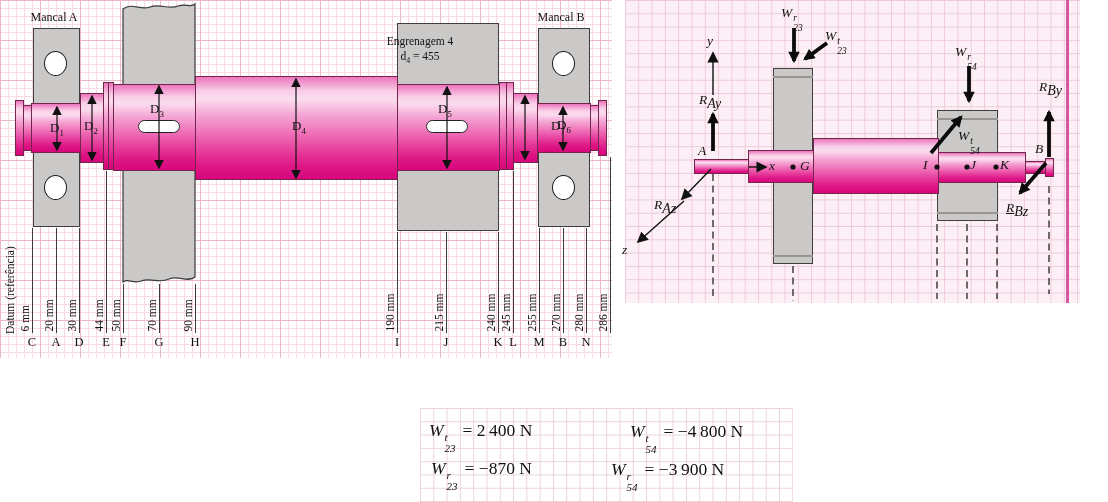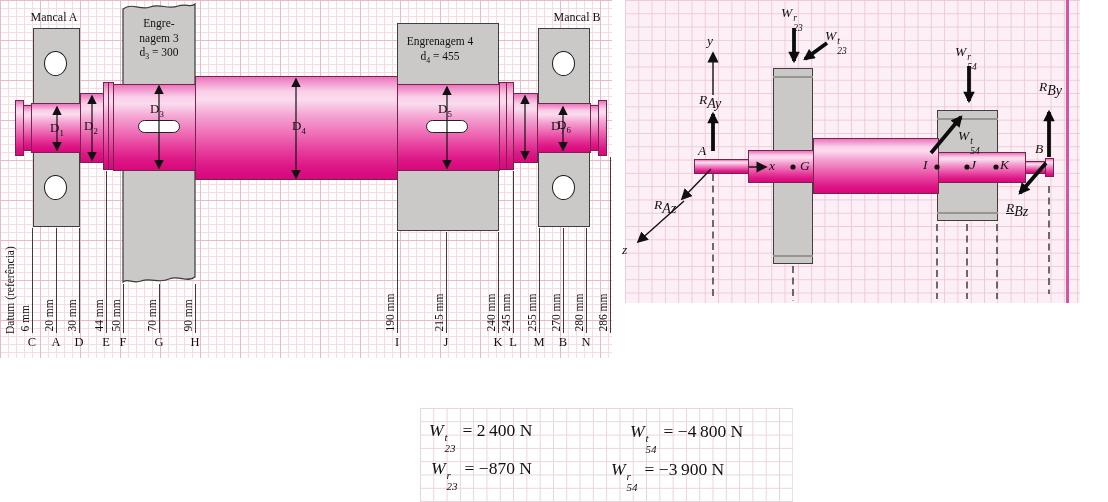--- a/index.html
+++ b/index.html
@@ -85,27 +85,22 @@
   <div class="shaft" style="left:506px;top:82px;width:8px;height:88px;"></div>
   <div class="shaft" style="left:513px;top:93px;width:25px;height:70px;"></div>
   <div class="shaft" style="left:537px;top:103px;width:54px;height:50px;"></div>
   <div class="shaft" style="left:590px;top:105px;width:9px;height:46px;"></div>
   <div class="shaft" style="left:598px;top:100px;width:9px;height:56px;"></div>
 
   <div class="key" style="left:138px;top:120px;width:42px;height:13px;"></div>
   <div class="key" style="left:426px;top:120px;width:42px;height:13px;"></div>
 
   <div class="hlab" style="left:23px;top:10px;width:62px;">Mancal A</div>
-  <div class="hlab" style="left:530px;top:10px;width:62px;margin-left:16px;">Mancal B</div>
-  <div class="glab" style="left:118px;top:16px;width:82px;">
-    <span>Engre-</span><br>
-    <span>nagem 3</span><br>
-    <span>d</span><sub>3</sub><span> = 300</span>
-  </div>
-  <div class="glab" style="left:398px;top:34px;width:84px;">
+  <div class="hlab" style="left:530px;top:10px;width:62px;">Mancal B</div>
+  <div class="glab" style="left:378px;top:34px;width:84px;">
     <span>Engrenagem 4</span><br>
     <span>d</span><sub>4</sub><span> = 455</span>
   </div>
 
   <div class="dlab" style="left:50px;top:120px;"><span>D</span><sub>1</sub></div>
   <div class="dlab" style="left:84px;top:118px;"><span>D</span><sub>2</sub></div>
   <div class="dlab" style="left:150px;top:101px;"><span>D</span><sub>3</sub></div>
   <div class="dlab" style="left:292px;top:118px;"><span>D</span><sub>4</sub></div>
   <div class="dlab" style="left:438px;top:101px;"><span>D</span><sub>5</sub></div>
   <div class="dlab" style="left:513px;top:117px;margin-left:44px;"><span>D</span><sub>6</sub></div>

